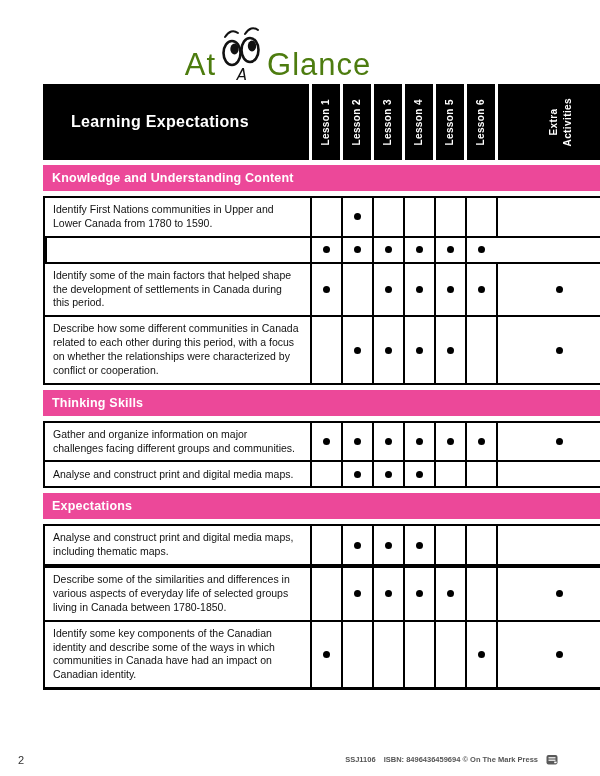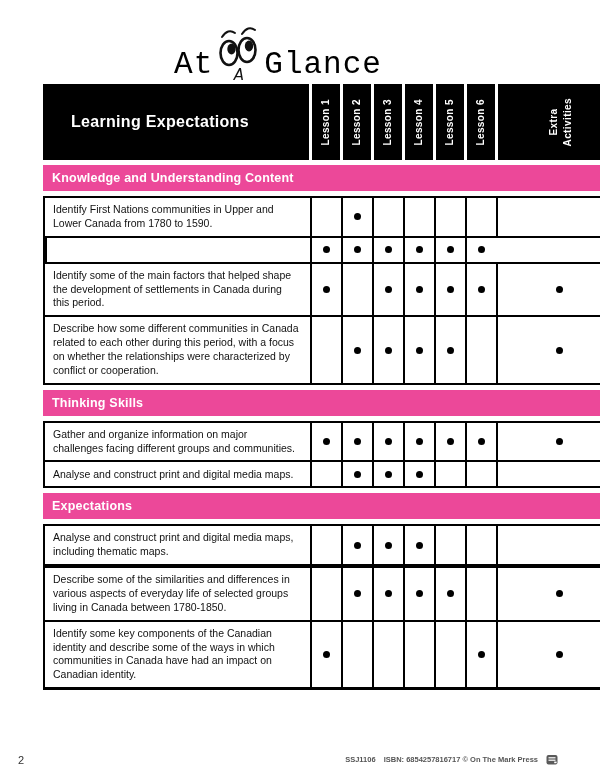--- a/index.html
+++ b/index.html
@@ -2,22 +2,22 @@
 <html><head>
 <meta charset="utf-8">
 <style>
   html,body{margin:0;padding:0;background:#fff;}
   .page{position:relative;width:600px;height:776px;background:#fff;overflow:hidden;
         font-family:"Liberation Sans",sans-serif;color:#111;}
 
   
   .logo{position:absolute;top:26px;left:0;width:100%;display:flex;justify-content:center;
         align-items:flex-end;transform:translateX(-22px);}
-  .logo-word{font-family:Liberation Mono, monospace;font-size:31px;font-weight:500;
-             letter-spacing:1px;color:#000000;line-height:1;}
+  .logo-word{font-family:Liberation Sans, sans-serif;font-size:31px;font-weight:500;
+             letter-spacing:1px;color:#4d7c0f;line-height:1;}
   .logo-eyes{margin:0 3px -2px 4px;display:block;}
 
   
   .glance{position:absolute;left:43px;top:84px;width:579px;}
   .thead{display:grid;grid-template-columns:266px repeat(6,31px) 1fr;height:76px;}
   .th-label{background:#000;color:#fff;display:flex;align-items:center;
             padding-left:28px;font-weight:bold;font-size:16px;letter-spacing:.3px;}
   .th-col{background:#000;border-left:3px solid #fff;display:flex;
           align-items:center;justify-content:center;}
   .vert{writing-mode:vertical-rl;transform:rotate(180deg);color:#fff;font-weight:bold;
@@ -266,21 +266,21 @@
               <span class="dot"></span>
             </div>
           </div>
         </div>
       </div>
   </div>
 
   <span class="page-num">2</span>
   <span class="footer-right">
     <span>SSJ1106</span>
-    <span>ISBN: 6854257816717 © On The Mark Press</span>
+    <span>ISBN: 8496436459694 © On The Mark Press</span>
     <svg class="press-icon" width="12" height="11" viewBox="0 0 12 11">
       <rect x="0.5" y="1" width="11" height="9.5" rx="2" fill="#5a5a5a"></rect>
       <rect x="2.5" y="3.2" width="7" height="1.2" fill="#fff"></rect>
       <rect x="2.5" y="5.6" width="7" height="1.2" fill="#fff"></rect>
       <rect x="8.2" y="7.6" width="2.4" height="1.6" fill="#fff"></rect>
     </svg>
   </span>
 
 </div>
 

